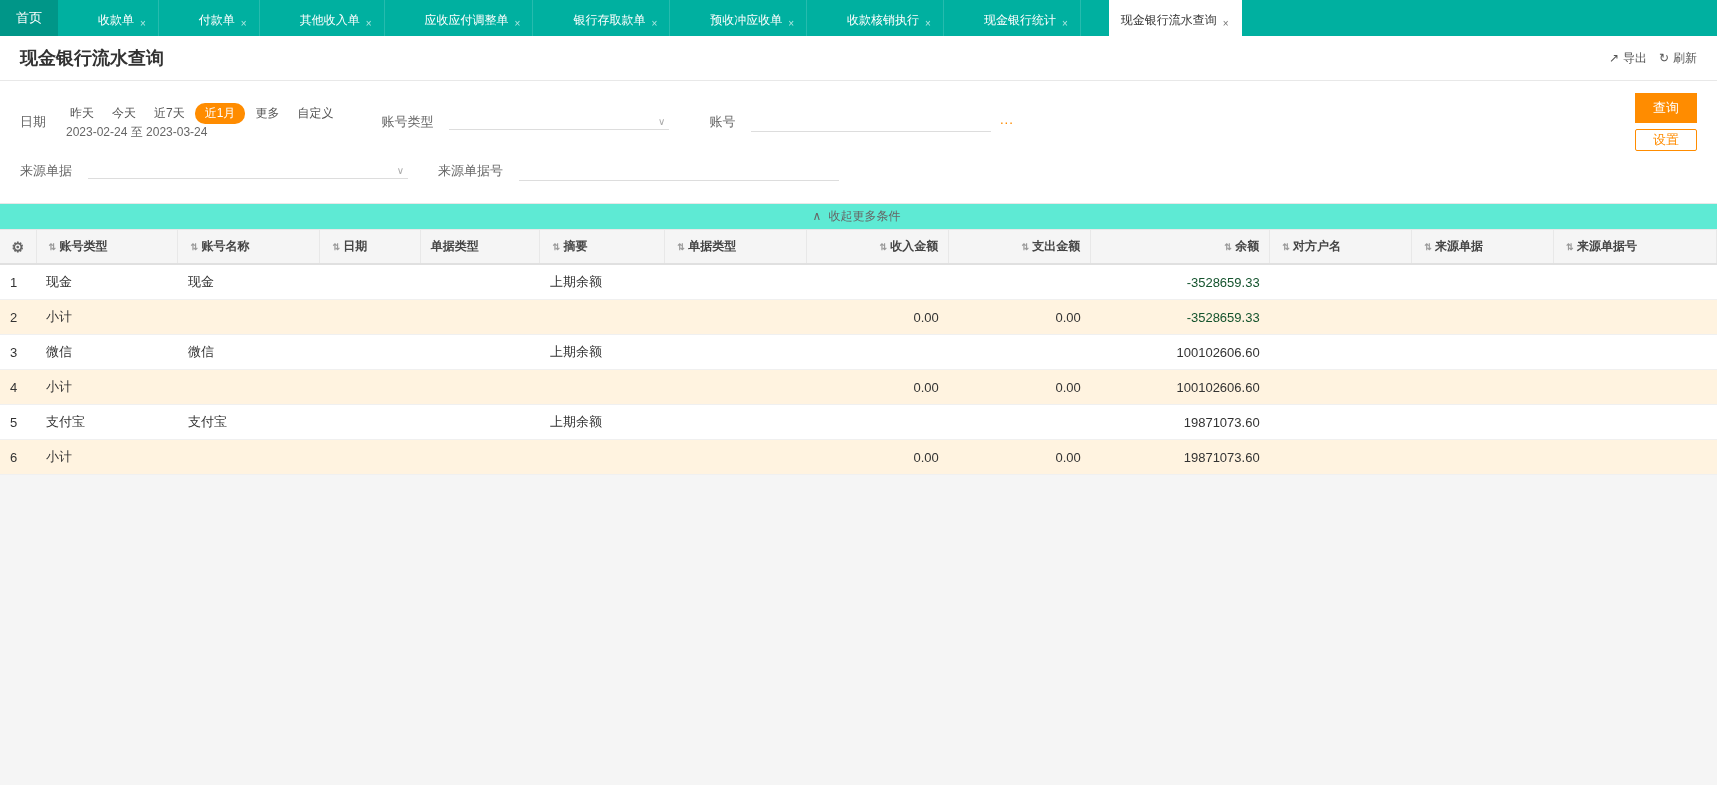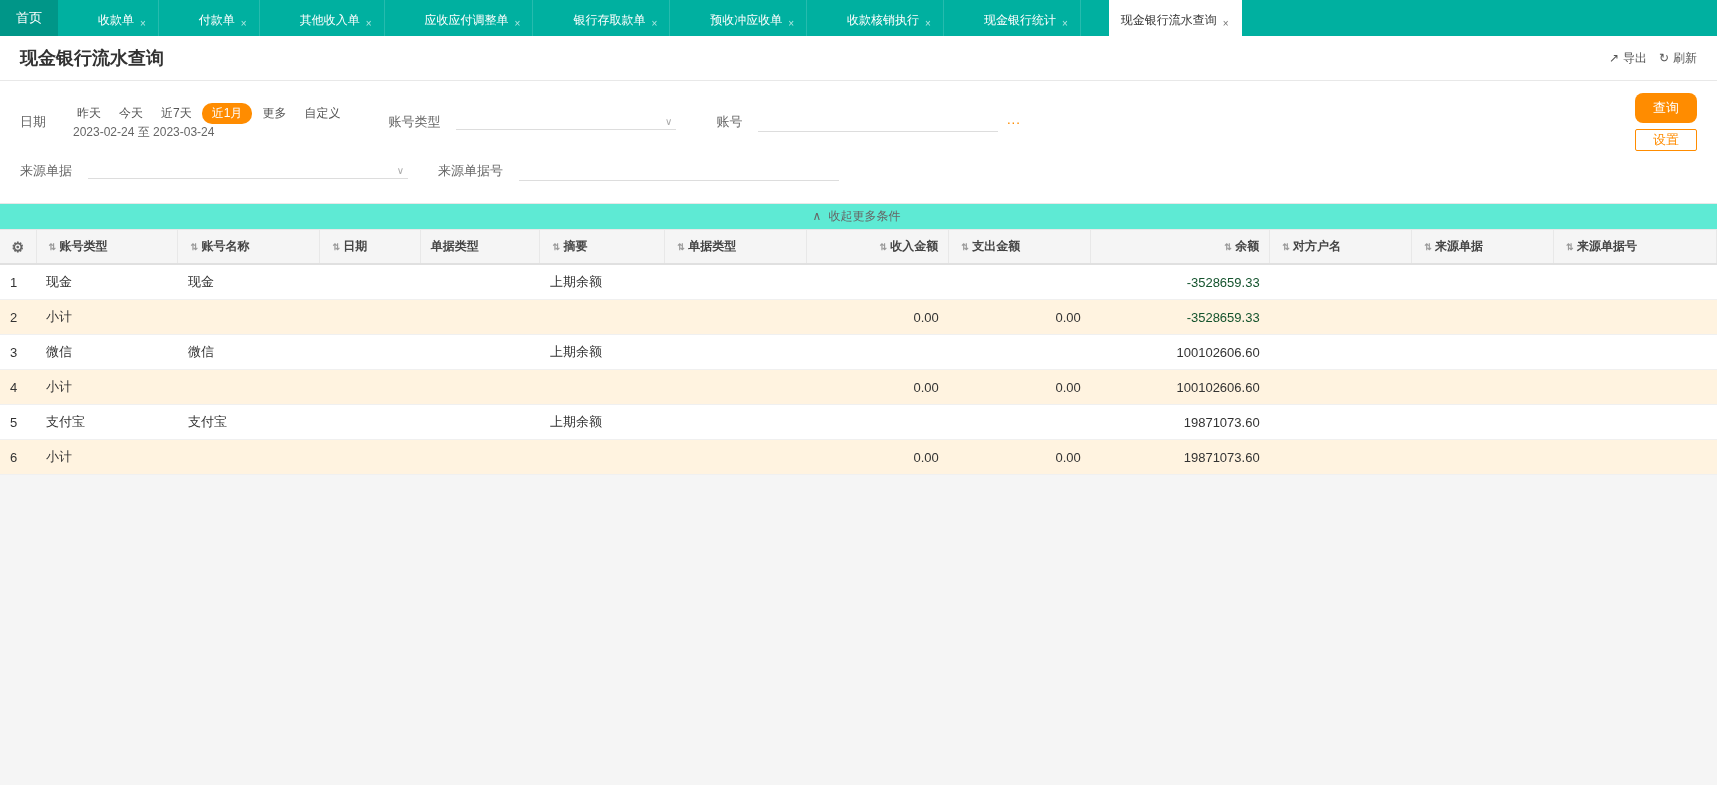--- a/index.html
+++ b/index.html
@@ -139,21 +139,21 @@
       font-size: 10px;
       margin-left: 4px;
     }
     .btn-query {
       background: #ff8c00;
       color: #fff;
       border: none;
       padding: 6px 18px;
       font-size: 13px;
       cursor: pointer;
-      border-radius: 8px;
+      border-radius: 0;
     }
     .btn-settings {
       background: #fff;
       color: #ff8c00;
       border: 1px solid #ff8c00;
       padding: 1px 16px;
       font-size: 13px;
       cursor: pointer;
       border-radius: 2px;
     }
@@ -250,21 +250,20 @@
     }
     .filter-pair {
       display: flex;
       align-items: center;
       gap: 8px;
     }
     .date-section {
       display: flex;
       align-items: flex-start;
       flex-direction: column;
-      margin-left: 7px;
     }
     .date-btns-row {
       display: flex;
       align-items: center;
       gap: 2px;
     }
   </style>
 </head>
 <body>
 
@@ -409,21 +408,21 @@
           <span>摘要</span>
         </th>
         <th>
           <span class="sort-arrows">⇅</span>
           <span>单据类型</span>
         </th>
         <th style="text-align:right;">
           <span class="sort-arrows">⇅</span>
           <span>收入金额</span>
         </th>
-        <th style="">
+        <th style="text-align:right;">
           <span class="sort-arrows">⇅</span>
           <span>支出金额</span>
         </th>
         <th style="text-align:right;">
           <span class="sort-arrows">⇅</span>
           <span>余额</span>
         </th>
         <th>
           <span class="sort-arrows">⇅</span>
           <span>对方户名</span>

